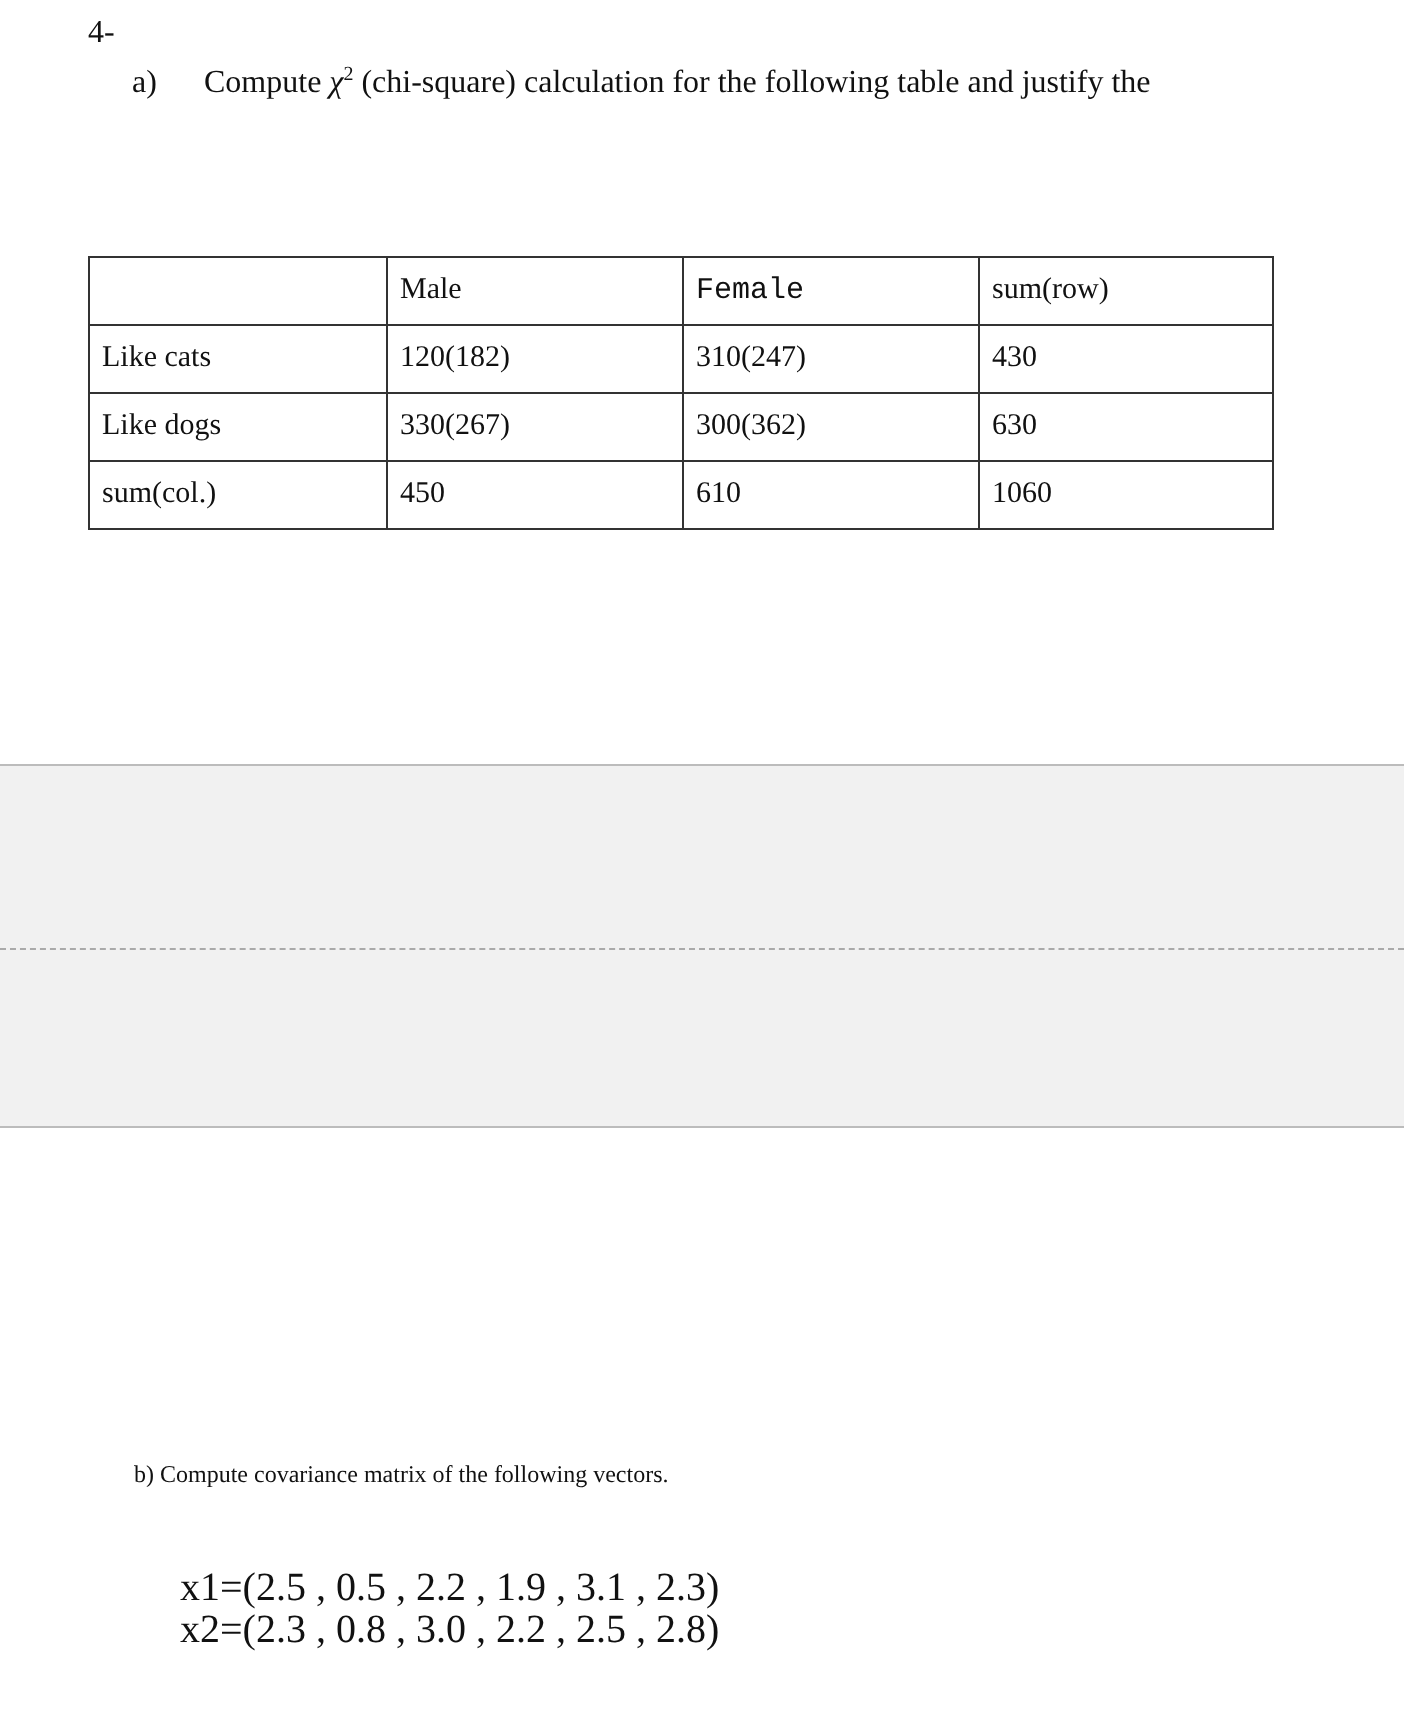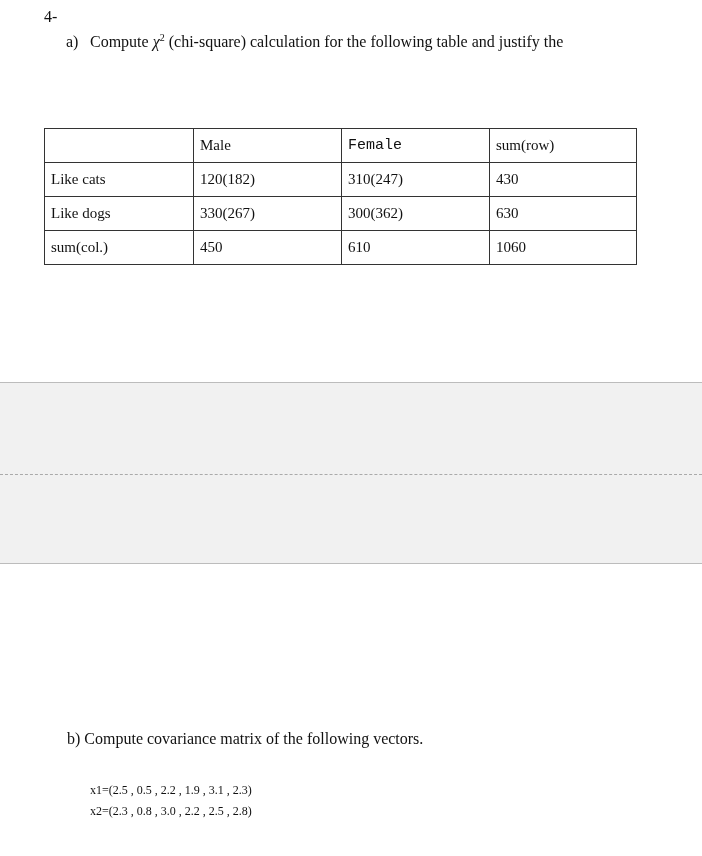--- a/index.html
+++ b/index.html
@@ -3,21 +3,21 @@
 <meta charset="utf-8">
 <style>
   html, body { margin: 0; padding: 0; }
   body {
     width: 702px; height: 856px; background: #ffffff; position: relative;
     font-family: "Liberation Serif", serif; color: #111; overflow: hidden;
   }
   .qnum { position: absolute; left: 44px; top: 8px; font-size: 16px; }
   .parta { position: absolute; left: 66px; top: 30px; width: 600px; font-size: 16px; line-height: 24px; }
   .parta .lbl { position: absolute; left: 0; top: 0; }
-  .parta .txt { margin-left: 24px; }
+  .parta .txt { margin-left: 36px; }
   .chi { font-style: italic; }
   sup { font-size: 10px; vertical-align: 6px; line-height: 0; }
   table {
     position: absolute; left: 44px; top: 128px; border-collapse: collapse;
     width: 593px; font-size: 15px;
   }
   td {
     border: 1.5px solid #333; height: 33px; padding: 0 0 0 6px; vertical-align: middle;
   }
   td.c0 { width: 142px; }
@@ -25,22 +25,22 @@
   td.c2 { width: 141px; font-family: Liberation Mono, monospace; }
   .gap {
     position: absolute; left: 0; top: 382px; width: 702px; height: 182px;
     background: #f1f1f1; border-top: 1px solid #bcbcbc; border-bottom: 1px solid #bcbcbc;
     box-sizing: border-box;
   }
   .gap .dash {
     position: absolute; left: 0; top: 91px; width: 100%; height: 0;
     border-top: 1px dashed #aaaaaa;
   }
-  .partb { position: absolute; left: 67px; top: 730px; font-size: 16px; }
-  .vec { position: absolute; left: 90px; font-size: 12px; }
+  .partb { position: absolute; left: 67px; top: 730px; font-size: 12px; }
+  .vec { position: absolute; left: 90px; font-size: 20px; }
   .v1 { top: 783px; }
   .v2 { top: 804px; }
 </style>
 </head>
 <body>
 
 <div class="qnum">4-</div>
 
 <div class="parta">
   <span class="lbl">a)</span>

